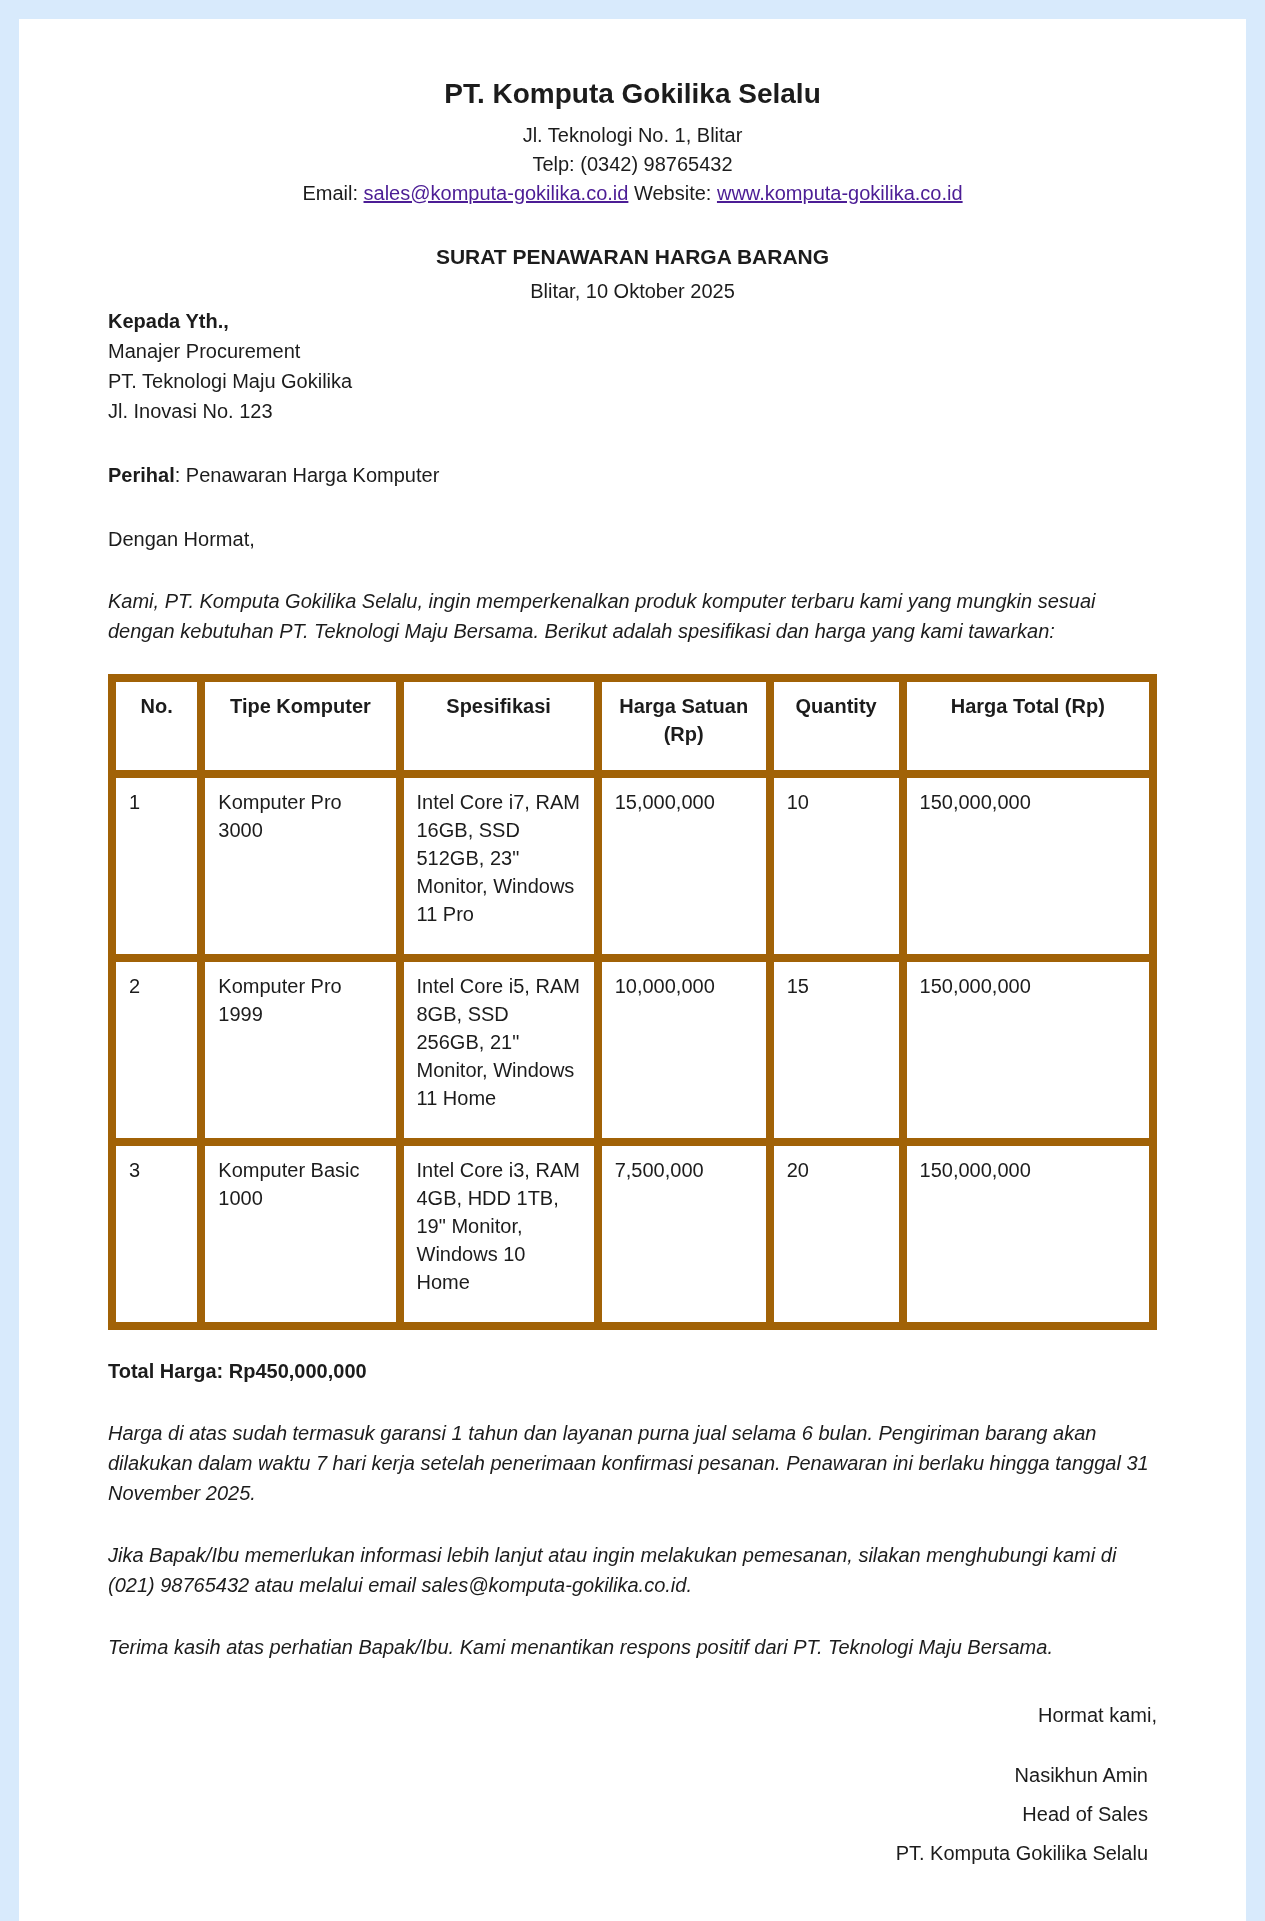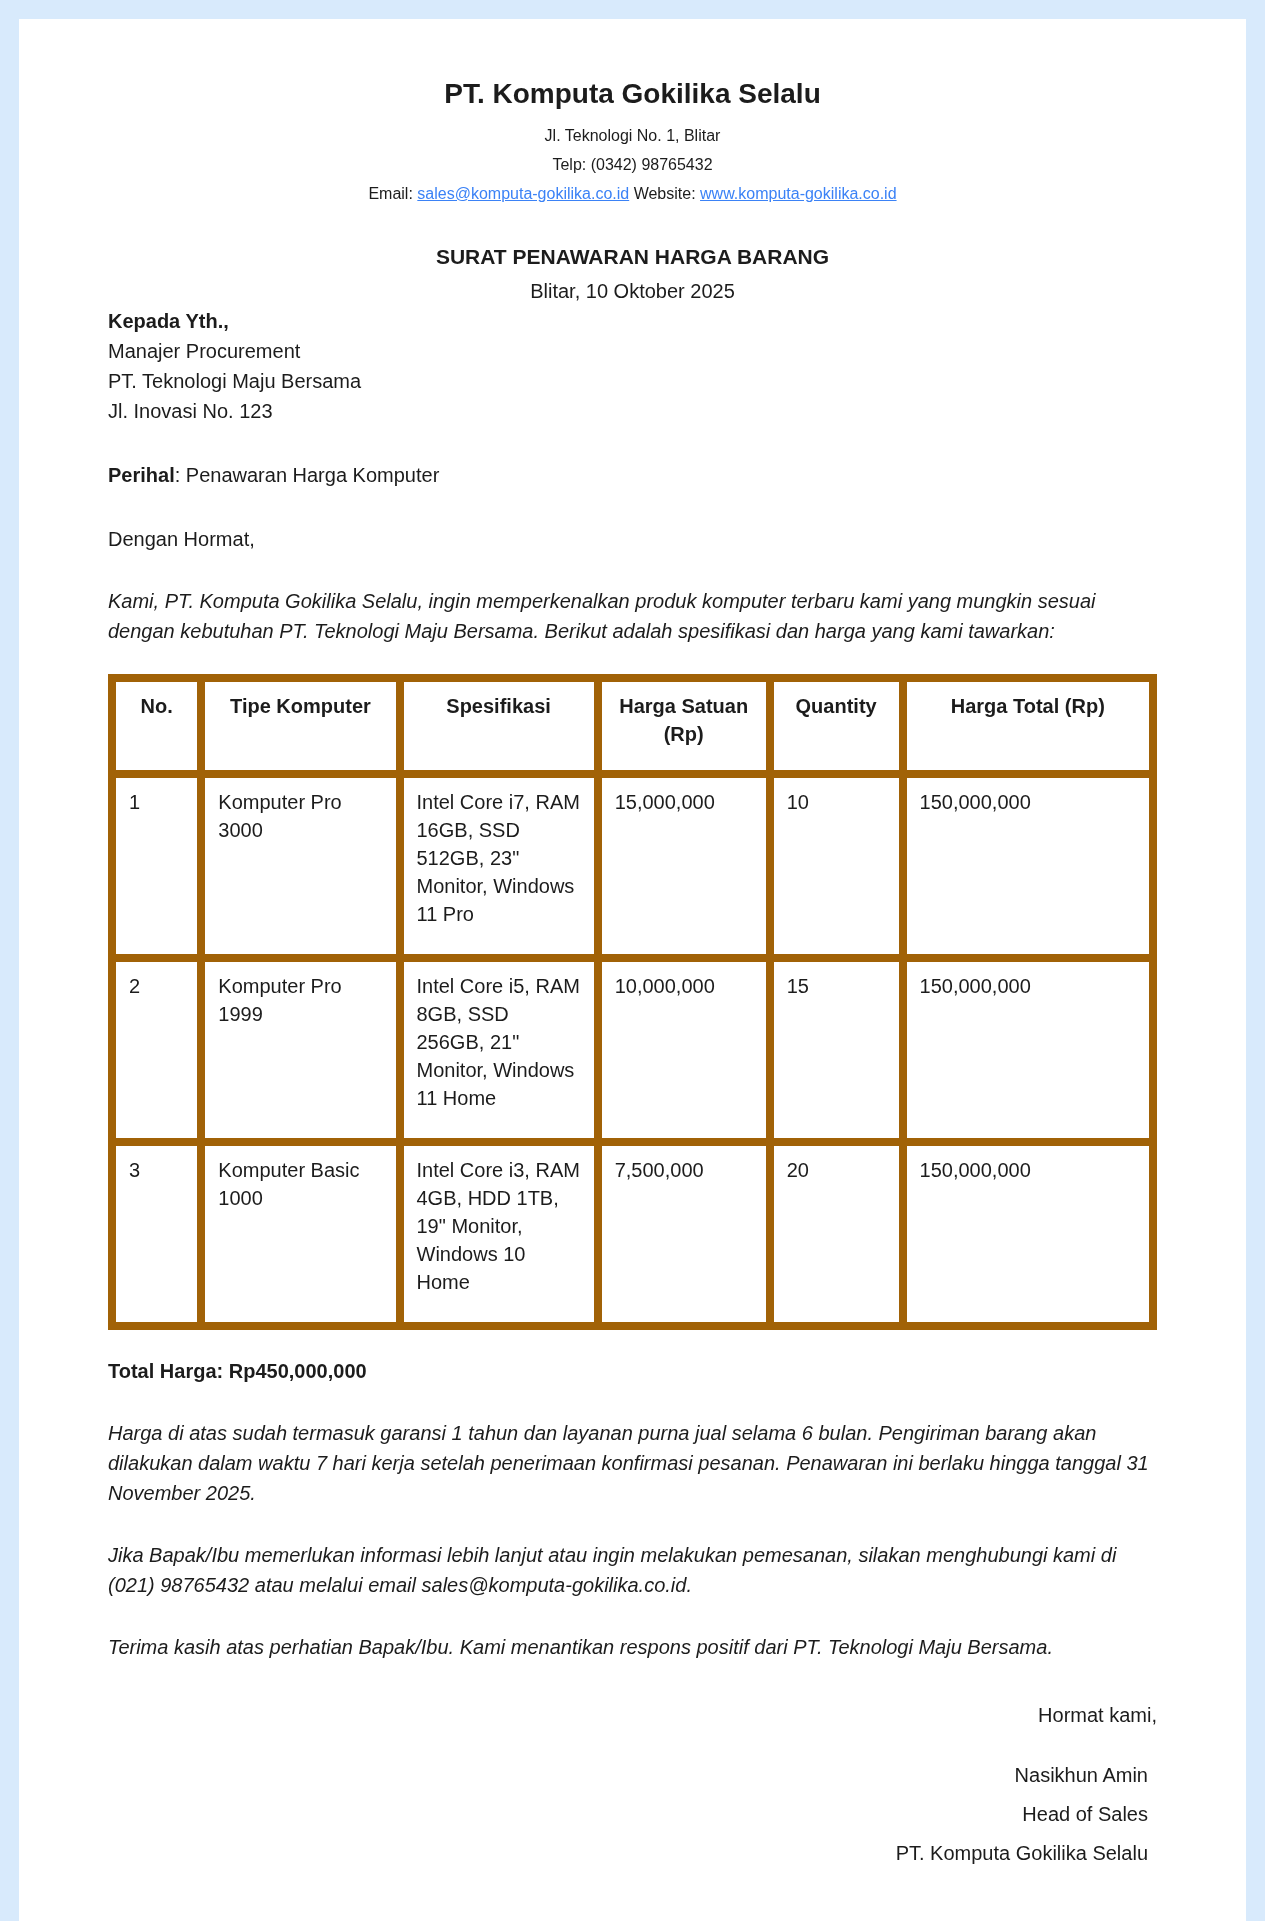--- a/index.html
+++ b/index.html
@@ -23,26 +23,26 @@
     padding: 58px 89px 80px 89px;
   }
   .company-header { text-align: center; }
   .company-name {
     font-size: 28px;
     font-weight: bold;
     margin: 0 0 10px 0;
     line-height: 1.2;
   }
   .company-line {
-    font-size: 16px;
+    font-size: 20px;
     line-height: 29px;
     margin: 0;
   }
   a.doc-link {
-    color: #3b82f6;
+    color: #4c1d95;
     text-decoration: underline;
   }
   .doc-title {
     margin-top: 36px;
     text-align: center;
     font-weight: bold;
     font-size: 21px;
     line-height: 26px;
   }
   .date-line {
@@ -116,21 +116,21 @@
       <p class="company-line"><span>Email: </span><a class="doc-link" href="#">sales@komputa-gokilika.co.id</a><span> Website: </span><a class="doc-link" href="#">www.komputa-gokilika.co.id</a></p>
     </div>
 
     <div class="doc-title">SURAT PENAWARAN HARGA BARANG</div>
 
     <div class="date-line">Blitar, 10 Oktober 2025</div>
 
     <div class="recipient body-text">
       <p class="bold">Kepada Yth.,</p>
       <p>Manajer Procurement</p>
-      <p>PT. Teknologi Maju Bersama</p>
+      <p>PT. Teknologi Maju Gokilika</p>
       <p>Jl. Inovasi No. 123</p>
     </div>
 
     <div class="subject-line body-text"><span class="bold">Perihal</span><span>: Penawaran Harga Komputer</span></div>
 
     <div class="greeting body-text">Dengan Hormat,</div>
 
     <div class="paragraph body-text">Kami, PT. Komputa Gokilika Selalu, ingin memperkenalkan produk komputer terbaru kami yang mungkin sesuai dengan kebutuhan PT. Teknologi Maju Bersama. Berikut adalah spesifikasi dan harga yang kami tawarkan:</div>
 
     <table class="price-table">

